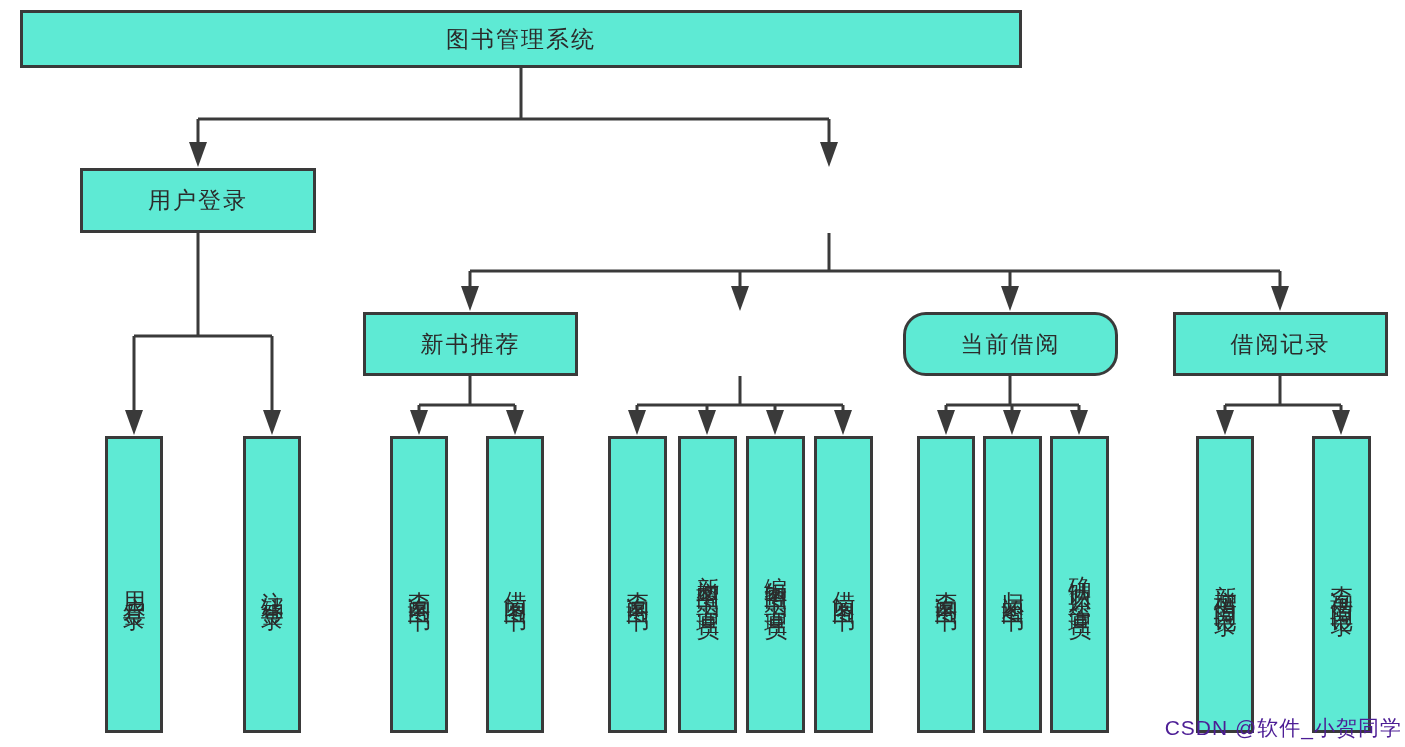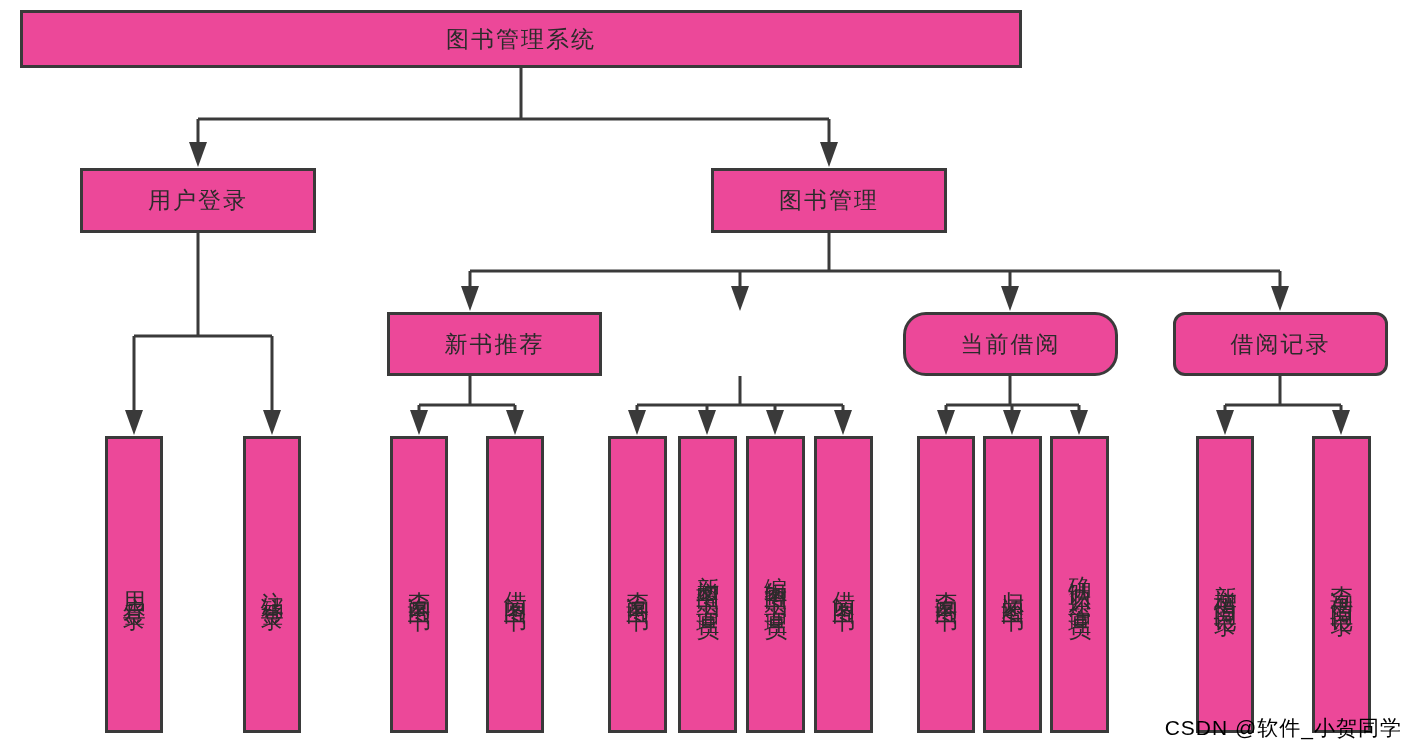--- a/index.html
+++ b/index.html
@@ -4,28 +4,28 @@
 <style>
   html,body { margin:0; padding:0; background:#ffffff; }
   #stage {
     position:relative; width:1405px; height:747px; background:#ffffff;
     font-family:"Liberation Sans","DejaVu Sans",sans-serif;
     color:#2b2b2b; overflow:hidden;
   }
   #wires { position:absolute; left:0; top:0; width:1405px; height:747px; }
   .node {
     position:absolute; box-sizing:border-box;
-    border:3px solid #3a3a3a; background:#ec4899;
+    border:3px solid #3a3a3a; background:#5eead4;
     display:flex; align-items:center; justify-content:center;
   }
   .hlabel { font-size:23px; letter-spacing:2px; white-space:nowrap; }
   .vtext  { writing-mode:vertical-rl; font-size:23px; letter-spacing:6px; line-height:1.1; }
   .watermark {
     position:absolute; right:3px; bottom:5px; z-index:5;
-    font-size:21px; letter-spacing:1px; color:#000000; white-space:nowrap;
+    font-size:21px; letter-spacing:1px; color:#4c1d95; white-space:nowrap;
   }
 </style>
 </head>
 <body>
 
 <div id="stage">
 
   <svg id="wires" viewBox="0 0 1405 747" xmlns="http://www.w3.org/2000/svg" aria-hidden="true">
     <path d="M521 68 V119 M198 119 H829 M198 119 V145 M829 119 V145
          M198 233 V336 M134 336 H272 M134 336 V413 M272 336 V413
@@ -57,31 +57,28 @@
     </g>
   </svg>
 
   <div class="node" style="left:20px; top:10px; width:1002px; height:58px;">
     <span class="hlabel">图书管理系统</span>
   </div>
 
   <div class="node" style="left:80px; top:168px; width:236px; height:65px;">
     <span class="hlabel">用户登录</span>
   </div>
-  <div class="node" style="left:711px; top:168px; width:236px; height:65px;">
-    <span class="hlabel">图书管理</span>
-  </div>
 
-  <div class="node" style="left:363px; top:312px; width:215px; height:64px;margin-left:24px;">
+  <div class="node" style="left:363px; top:312px; width:215px; height:64px;">
     <span class="hlabel">新书推荐</span>
   </div>
   <div class="node" style="left:903px; top:312px; width:215px; height:64px;border-radius:23px;">
     <span class="hlabel">当前借阅</span>
   </div>
-  <div class="node" style="left:1173px; top:312px; width:215px; height:64px;border-radius:12px;">
+  <div class="node" style="left:1173px; top:312px; width:215px; height:64px;">
     <span class="hlabel">借阅记录</span>
   </div>
 
   <div class="node leaf" style="left:105px; top:436px; width:58px; height:297px;">
     <span class="vtext">用户登录</span>
   </div>
   <div class="node leaf" style="left:243px; top:436px; width:58px; height:297px;">
     <span class="vtext">注销登录</span>
   </div>
 

